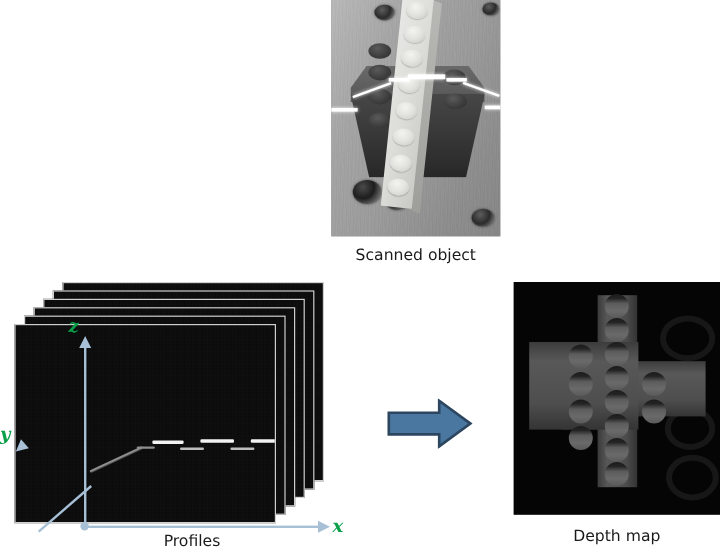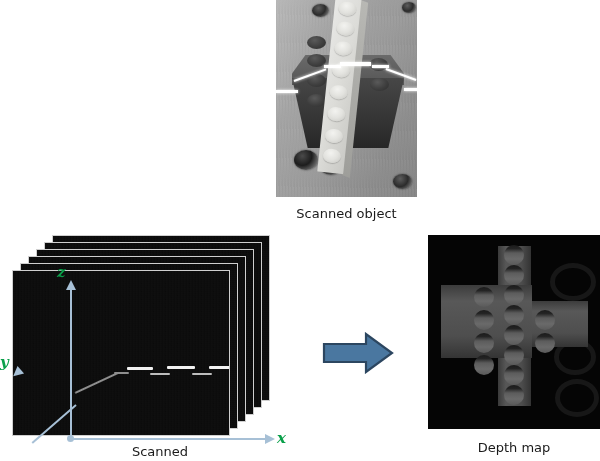--- a/index.html
+++ b/index.html
@@ -304,21 +304,21 @@
   <div class="axis-line" style="left:71px;top:210px;width:196px;height:2px;"></div>
   <div class="axis-arrow" style="left:265px;top:206px;border-top:5px solid transparent;border-bottom:5px solid transparent;border-left:10px solid #a7c0d6;"></div>
   <div class="axis-label" style="left:277px;top:201px;">x</div>
 
   <div class="axis-line" style="left:18px;top:176px;width:58px;height:2px;transform:rotate(-41deg);transform-origin:right center;"></div>
   <div class="axis-arrow" style="left:12px;top:140px;border-top:5px solid transparent;border-bottom:5px solid transparent;border-right:10px solid #a7c0d6;transform:rotate(-41deg);"></div>
   <div class="axis-label" style="left:0px;top:125px;">y</div>
 
   <div class="axis-dot" style="left:67px;top:207px;"></div>
 </div>
-<div class="caption" style="left:110px;top:444px;width:100px;">Scanned</div>
+<div class="caption" style="left:110px;top:444px;width:100px;">Profiles</div>
 
 <svg class="fig" id="flow-arrow" viewBox="0 0 72 42">
   <polygon points="2,12 44,12 44,2 70,21 44,40 44,30 2,30" fill="#4a77a0" stroke="#2c4660" stroke-width="2.2" stroke-linejoin="miter"></polygon>
 </svg>
 
 <div class="fig" id="depth-map-image">
   <div class="dm-bg-ring" style="left:122px;top:28px;width:36px;height:28px;"></div>
   <div class="dm-bg-ring" style="left:126px;top:104px;width:32px;height:26px;"></div>
   <div class="dm-bg-ring" style="left:127px;top:144px;width:34px;height:28px;"></div>
 

